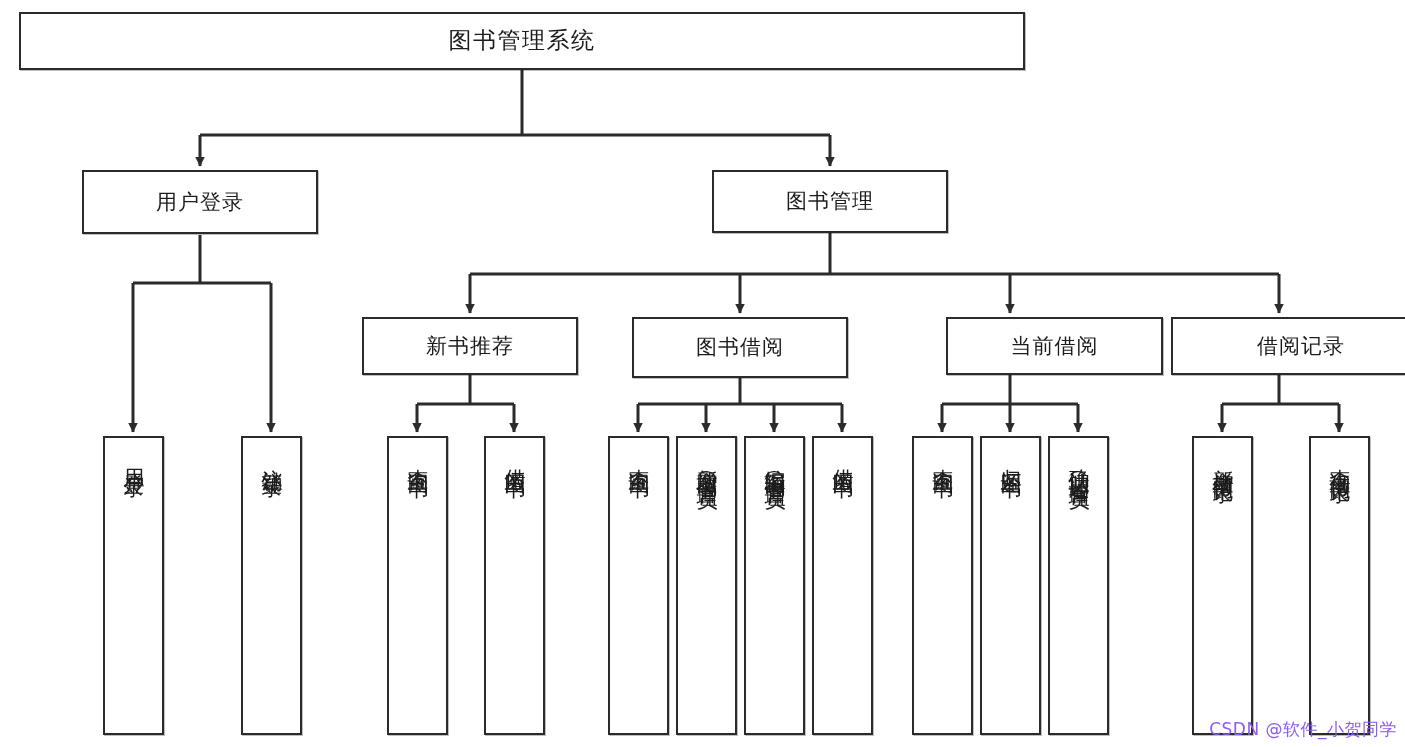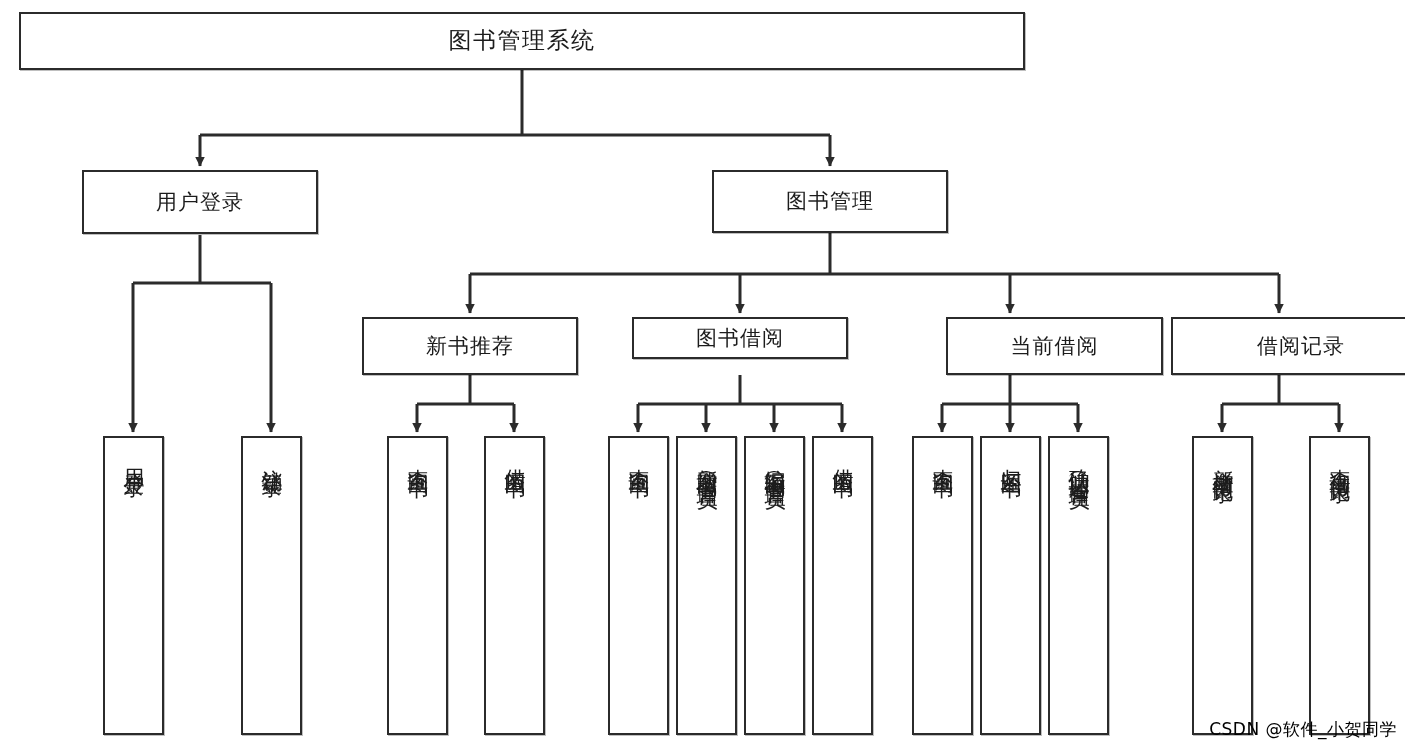--- a/index.html
+++ b/index.html
@@ -63,21 +63,21 @@
     font-size: 21px;
     letter-spacing: 3px;
     line-height: 1;
     max-height: 270px;
   }
   .watermark {
     position: absolute;
     right: 8px;
     bottom: 6px;
     font-size: 17px;
-    color: #000000;
+    color: #8b5cf6;
     letter-spacing: 0.5px;
     white-space: nowrap;
     user-select: none;
   }
 </style>
 </head>
 <body>
 
 <div id="canvas">
 
@@ -139,21 +139,21 @@
   <div class="node h" style="left:82px; top:170px; width:236px; height:64px;">
     <span class="lbl">用户登录</span>
   </div>
   <div class="node h" style="left:362px; top:317px; width:216px; height:58px;">
     <span class="lbl">新书推荐</span>
   </div>
 
   <div class="node h" style="left:712px; top:170px; width:236px; height:63px;">
     <span class="lbl">图书管理</span>
   </div>
-  <div class="node h" style="left:632px; top:317px; width:216px; height:42px;">
+  <div class="node h" style="left:632px; top:317px; width:216px; height:61px;">
     <span class="lbl">图书借阅</span>
   </div>
   <div class="node h" style="left:901px; top:317px; width:217px; height:58px;margin-left:45px;">
     <span class="lbl">当前借阅</span>
   </div>
   <div class="node h" style="left:1171px; top:317px; width:260px; height:58px;">
     <span class="lbl">借阅记录</span>
   </div>
 
   <div class="node v" style="left:103px; top:436px; width:61px; height:299px;">

